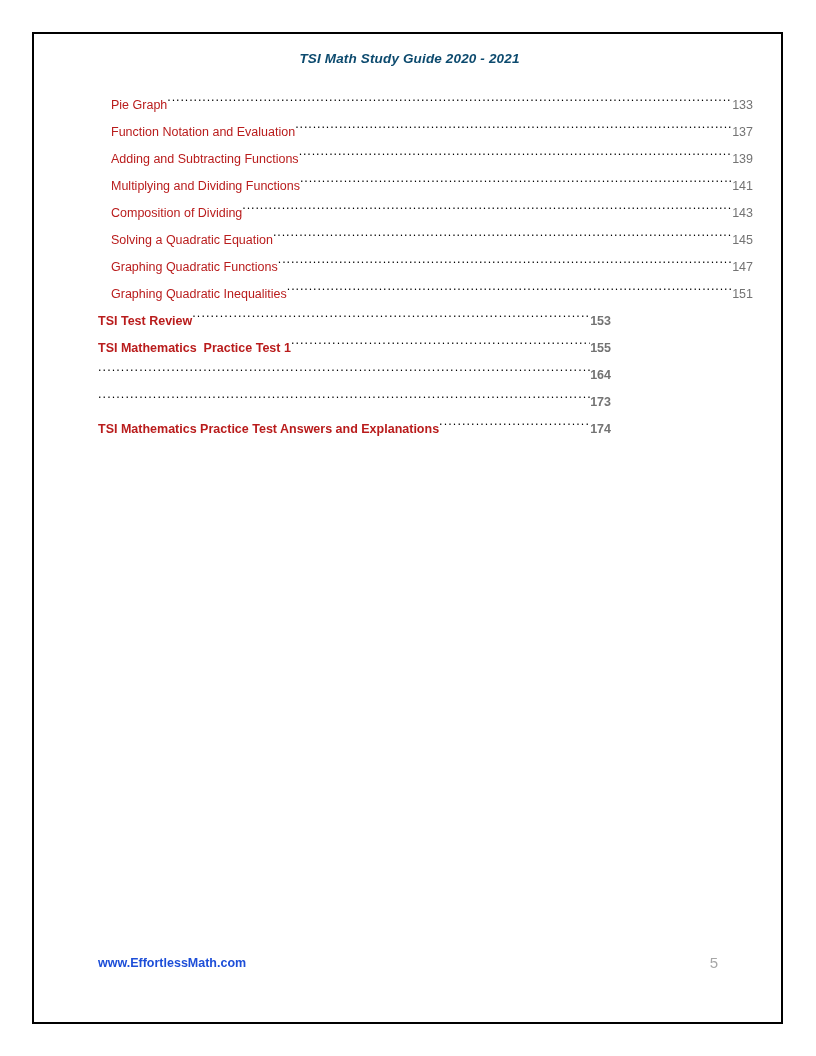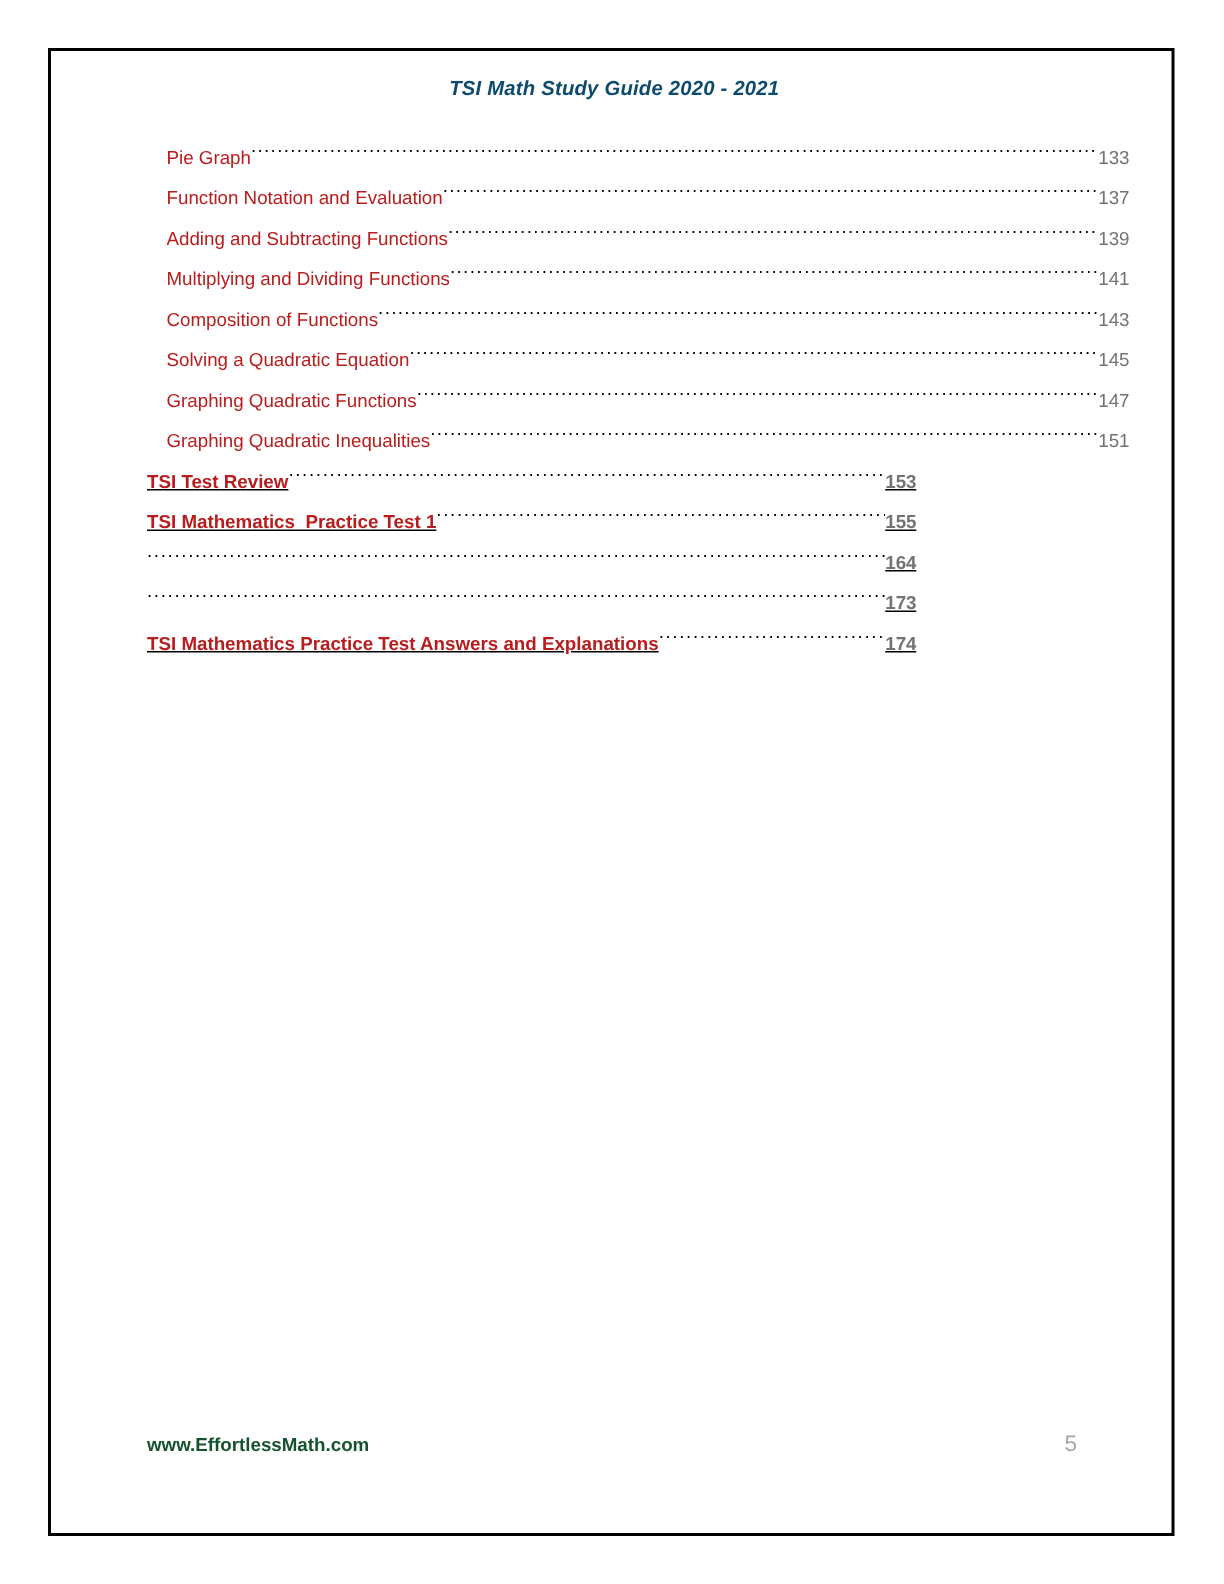--- a/index.html
+++ b/index.html
@@ -51,21 +51,20 @@
     width: 751px;
   }
   .toc-group-indent {
     padding-left: 77px;
     padding-right: 32px;
   }
   .toc-group-main {
     padding-left: 64px;
     padding-right: 174px;
     margin-top: 0px;
-    text-decoration: underline;
   }
   .toc-row {
     display: flex;
     align-items: baseline;
     height: 27px;
     line-height: 27px;
     white-space: nowrap;
     overflow: hidden;
   }
   .toc-title {
@@ -112,21 +111,21 @@
     top: 922px;
     width: 751px;
     height: 28px;
   }
   .footer-site {
     position: absolute;
     left: 64px;
     top: 0;
     font-size: 12.5px;
     font-weight: bold;
-    color: #14532d;
+    color: #1d4ed8;
   }
   .footer-pagenum {
     position: absolute;
     left: 0;
     top: -2px;
     width: 684px;
     text-align: right;
     font-size: 15px;
     color: #a6a6a6;
   }
@@ -156,21 +155,21 @@
           <span class="toc-title">Adding and Subtracting Functions</span>
           <span class="toc-leader"></span>
           <span class="toc-page">139</span>
         </div>
         <div class="toc-row">
           <span class="toc-title">Multiplying and Dividing Functions</span>
           <span class="toc-leader"></span>
           <span class="toc-page">141</span>
         </div>
         <div class="toc-row">
-          <span class="toc-title">Composition of Functions</span>
+          <span class="toc-title">Composition of Dividing</span>
           <span class="toc-leader"></span>
           <span class="toc-page">143</span>
         </div>
         <div class="toc-row">
           <span class="toc-title">Solving a Quadratic Equation</span>
           <span class="toc-leader"></span>
           <span class="toc-page">145</span>
         </div>
         <div class="toc-row">
           <span class="toc-title">Graphing Quadratic Functions</span>

